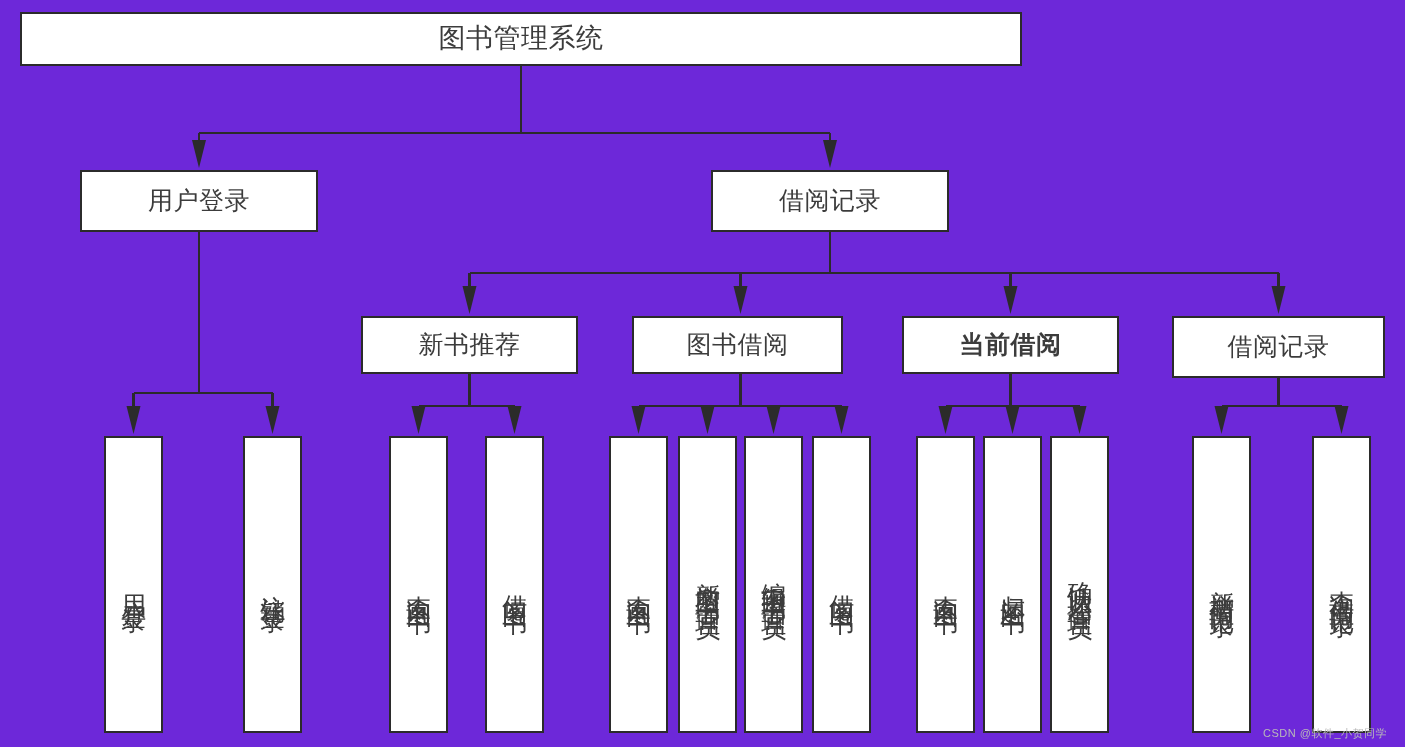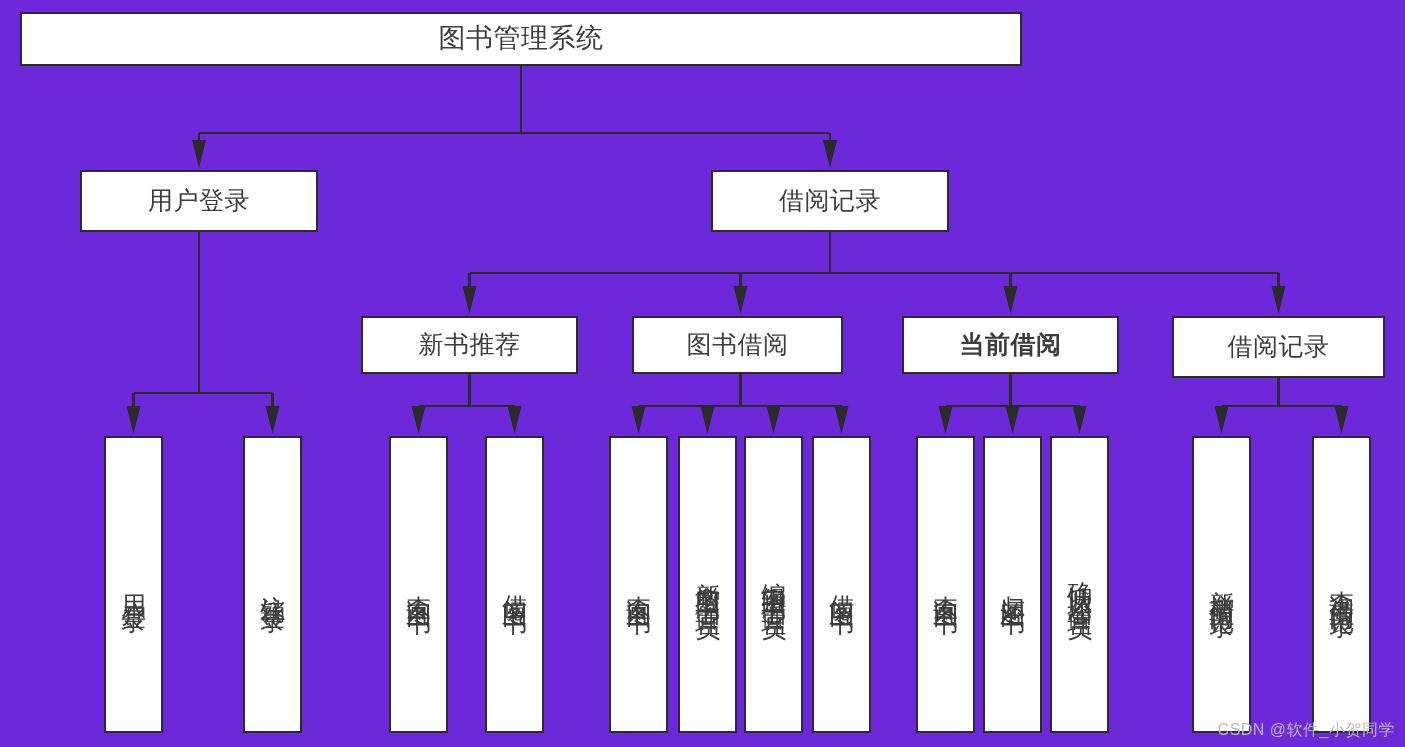--- a/index.html
+++ b/index.html
@@ -58,23 +58,23 @@
     font-size: 25px;
     line-height: 1.18;
     letter-spacing: 5px;
     max-height: 100%;
   }
   .node.root .node-label {
     font-size: 27px;
   }
   #watermark {
     position: absolute;
-    right: 10px;
+    right: 18px;
     bottom: 6px;
-    font-size: 16px;
+    font-size: 11px;
     color: #b9b9b9;
     letter-spacing: 0.5px;
     white-space: nowrap;
     user-select: none;
   }
 </style>
 </head>
 <body>
 
 <div id="diagram-root">

